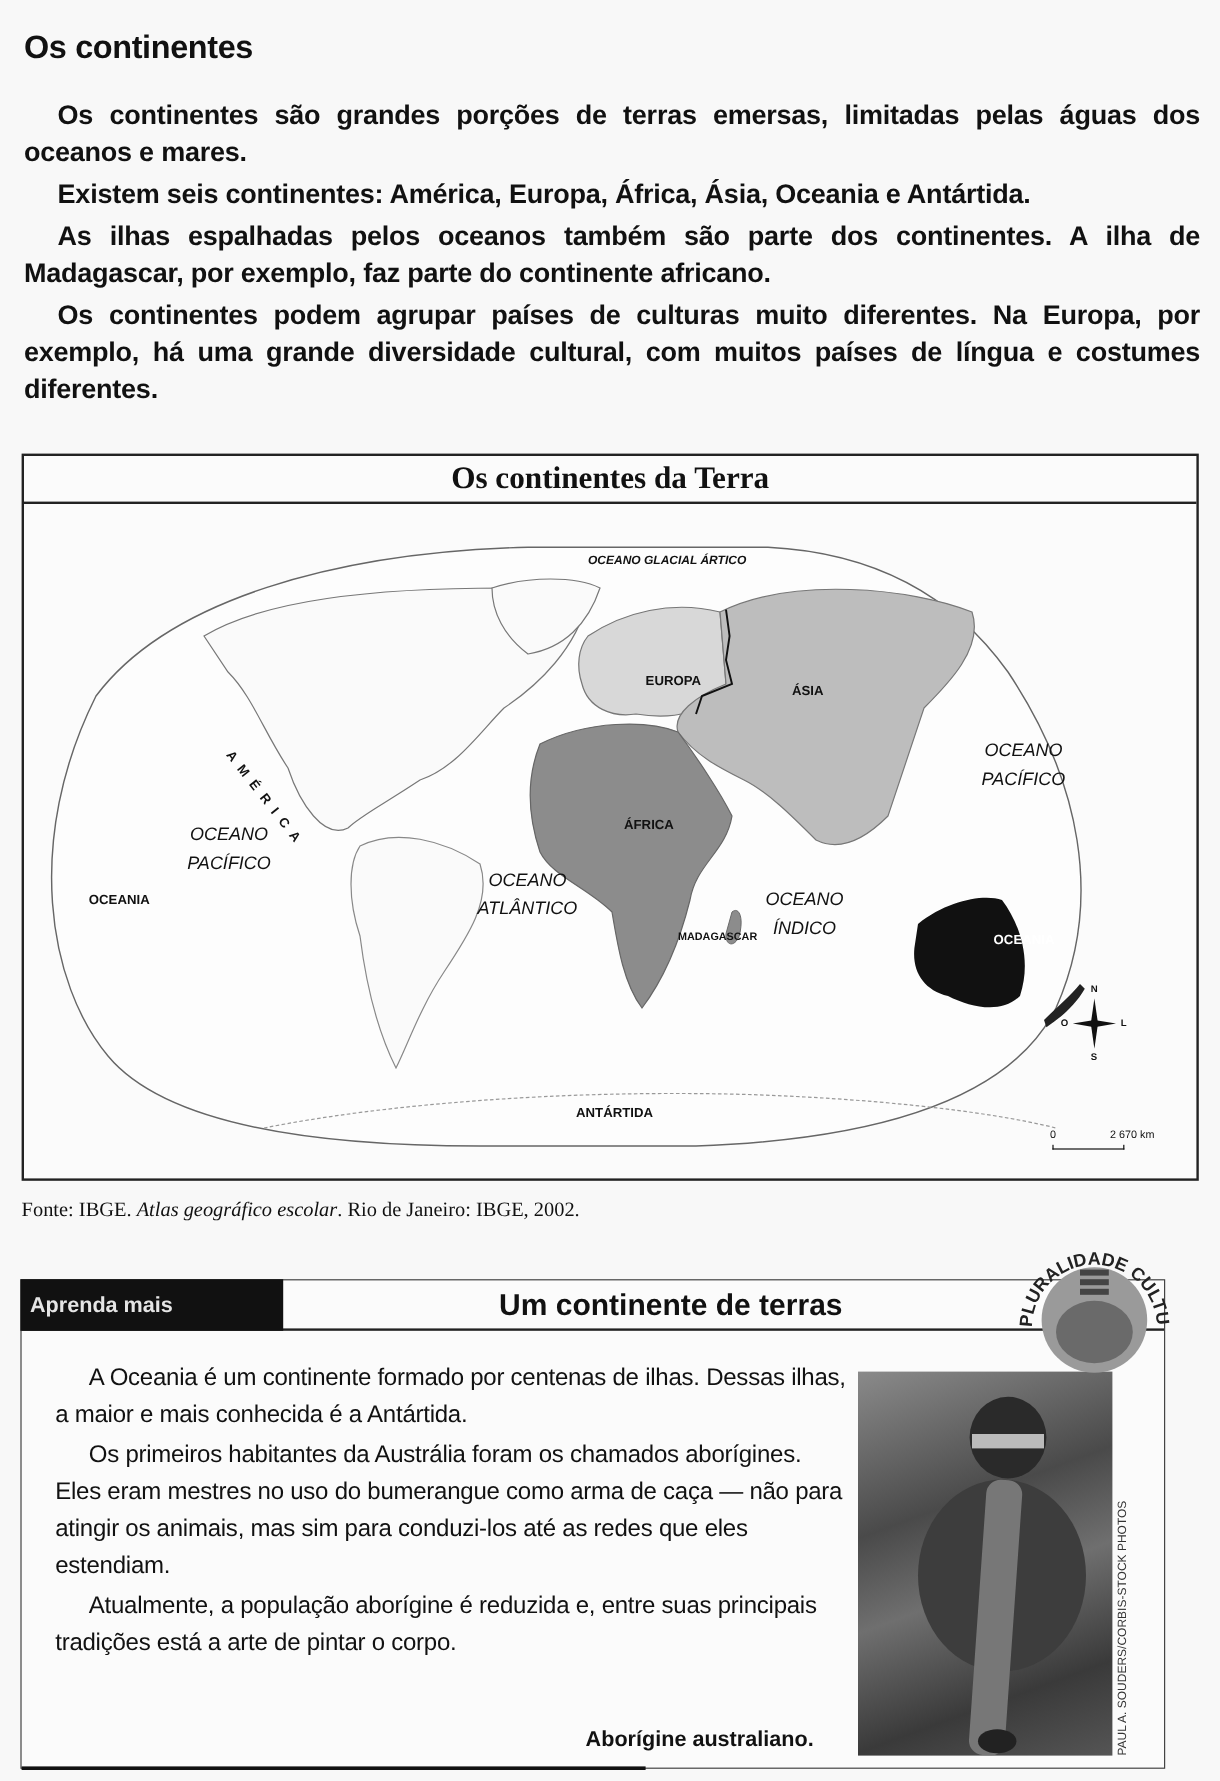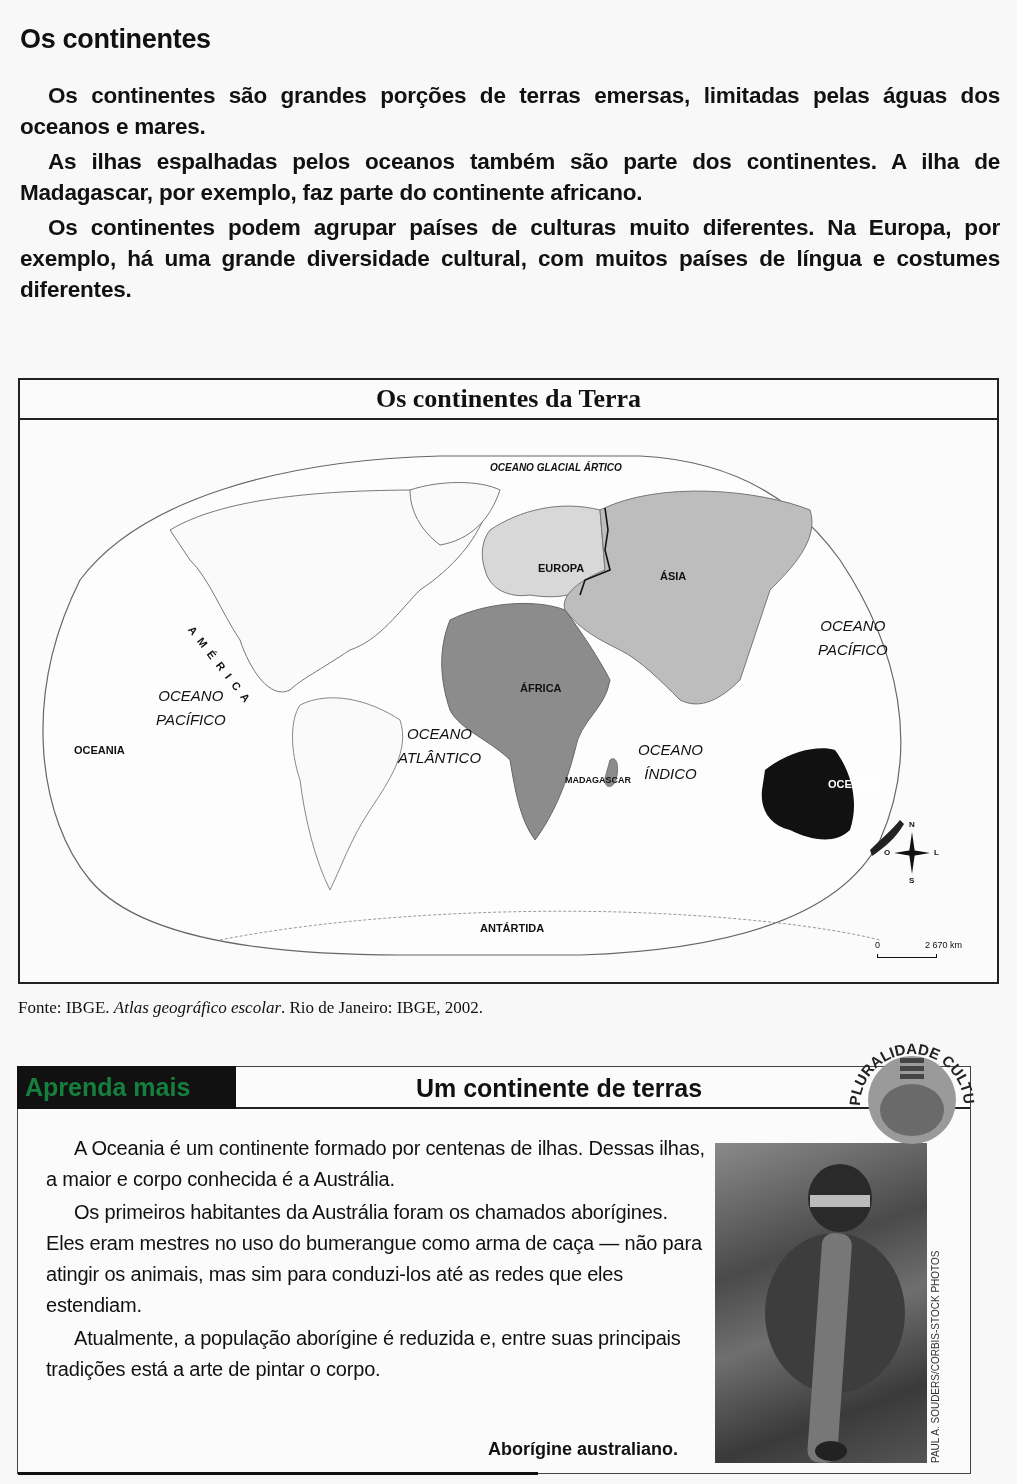--- a/index.html
+++ b/index.html
@@ -53,22 +53,22 @@
     .learn-box {
       position: absolute; left: 17px; top: 1066px; width: 954px; height: 408px;
       border: 1.5px solid #444;
       background: #fbfbfb;
     }
     .learn-header {
       height: 42px; border-bottom: 2px solid #222; position: relative;
     }
     .learn-tag {
       position: absolute; left: -1px; top: -1px; height: 43px; width: 219px;
-      background: #111; color: #15803d;
-      font-size: 25px; font-weight: bold; line-height: 42px; padding-left: 8px;
+      background: #111; color: #e5e5e5;
+      font-size: 18px; font-weight: bold; line-height: 42px; padding-left: 8px;
     }
     .learn-title {
       position: absolute; left: 230px; right: 100px; top: 0;
       text-align: center; font-size: 25px; font-weight: bold; line-height: 42px;
     }
     .badge { position: absolute; left: 838px; top: 1028px; }
     .learn-text {
       position: absolute; left: 28px; top: 66px; width: 662px;
       font-size: 20px; line-height: 31px; letter-spacing: -0.2px;
     }
@@ -91,20 +91,21 @@
       position: absolute; left: 0; bottom: -2px; width: 520px; height: 3px; background: #111;
     }
   </style>
 </head>
 <body>
 
 <h1 class="page-title">Os continentes</h1>
 
 <div class="intro">
   <p>Os continentes são grandes porções de terras emersas, limitadas pelas águas dos oceanos e mares.</p>
+  <p>Existem seis continentes: América, Europa, África, Ásia, Oceania e Antártida.</p>
   <p>As ilhas espalhadas pelos oceanos também são parte dos continentes. A ilha de Madagascar, por exemplo, faz parte do continente africano.</p>
   <p>Os continentes podem agrupar países de culturas muito diferentes. Na Europa, por exemplo, há uma grande diversidade cultural, com muitos países de língua e costumes diferentes.</p>
 </div>
 
 <div class="map-frame">
   <div class="map-title">Os continentes da Terra</div>
 
   <svg class="map-svg" width="977" height="562" viewBox="0 0 977 562">
 
     <path d="M60 160 C 120 80, 260 40, 420 36 L 620 36 C 700 40, 770 70, 820 140 C 880 230, 900 330, 860 420 C 820 500, 700 530, 560 535 L 380 535 C 250 535, 120 520, 70 460 C 20 400, 0 280, 60 160 Z" fill="#fdfdfd" stroke="#666" stroke-width="1.2"></path>
@@ -180,21 +181,21 @@
   <span>Fonte: IBGE. </span><i>Atlas geográfico escolar</i><span>. Rio de Janeiro: IBGE, 2002.</span>
 </div>
 
 <div class="learn-box">
   <div class="learn-header">
     <div class="learn-tag">Aprenda mais</div>
     <div class="learn-title">Um continente de terras</div>
   </div>
 
   <div class="learn-text">
-    <p>A Oceania é um continente formado por centenas de ilhas. Dessas ilhas, a maior e corpo conhecida é a Austrália.</p>
+    <p>A Oceania é um continente formado por centenas de ilhas. Dessas ilhas, a maior e mais conhecida é a Antártida.</p>
     <p>Os primeiros habitantes da Austrália foram os chamados aborígines. Eles eram mestres no uso do bumerangue como arma de caça — não para atingir os animais, mas sim para conduzi-los até as redes que eles estendiam.</p>
     <p>Atualmente, a população aborígine é reduzida e, entre suas principais tradições está a arte de pintar o corpo.</p>
   </div>
 
   <div class="photo">
     <svg width="212" height="320" viewBox="0 0 212 320">
       <ellipse cx="125" cy="55" rx="32" ry="34" fill="#2a2a2a"></ellipse>
       <rect x="95" y="52" width="60" height="12" fill="#bbb"></rect>
       <ellipse cx="120" cy="170" rx="70" ry="80" fill="#3d3d3d"></ellipse>
       <rect x="100" y="90" width="30" height="230" rx="12" fill="#777" transform="rotate(4 115 200)"></rect>

